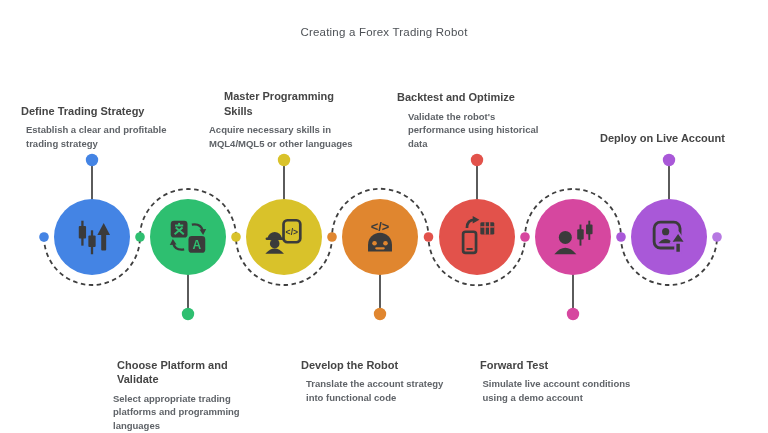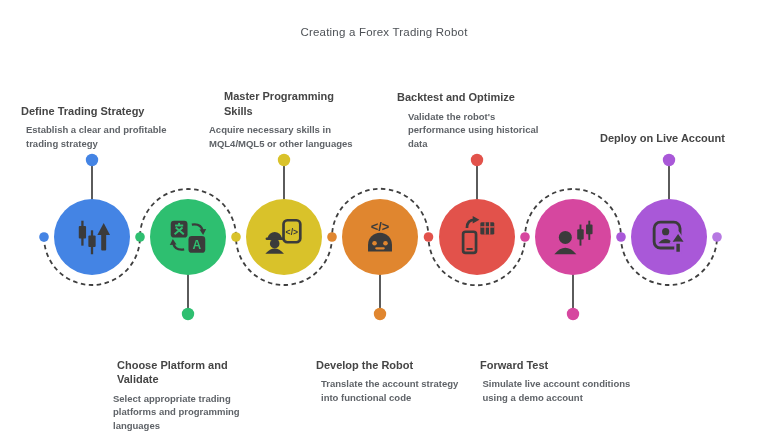--- a/index.html
+++ b/index.html
@@ -188,21 +188,21 @@
   <div class="step-label bottom" style="left:108px">
     <h3 class="h-mid">Choose Platform and Validate</h3>
     <p>Select appropriate trading platforms and programming languages</p>
   </div>
 
   <div class="step-label top" style="left:204px">
     <h3 class="h-narrow">Master Programming Skills</h3>
     <p>Acquire necessary skills in MQL4/MQL5 or other languages</p>
   </div>
 
-  <div class="step-label bottom" style="left:316px">
+  <div class="step-label bottom" style="left:301px">
     <h3>Develop the Robot</h3>
     <p>Translate the account strategy into functional code</p>
   </div>
 
   <div class="step-label top" style="left:397px">
     <h3>Backtest and Optimize</h3>
     <p style="max-width:138px">Validate the robot's performance using historical data</p>
   </div>
 
   <div class="step-label bottom" style="left:480px">

